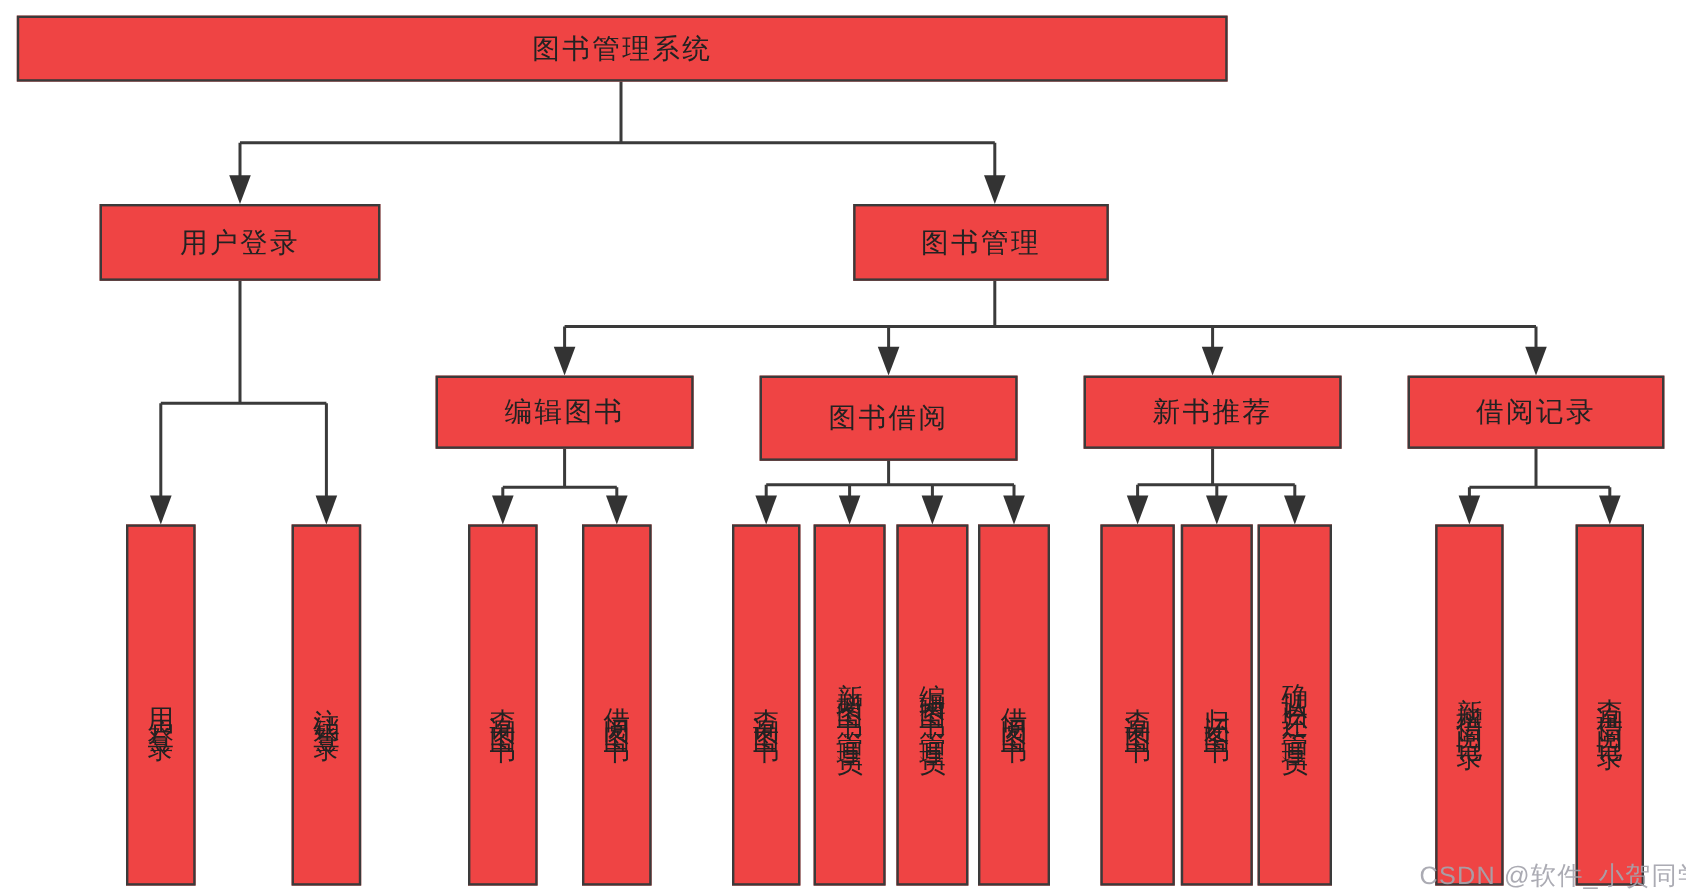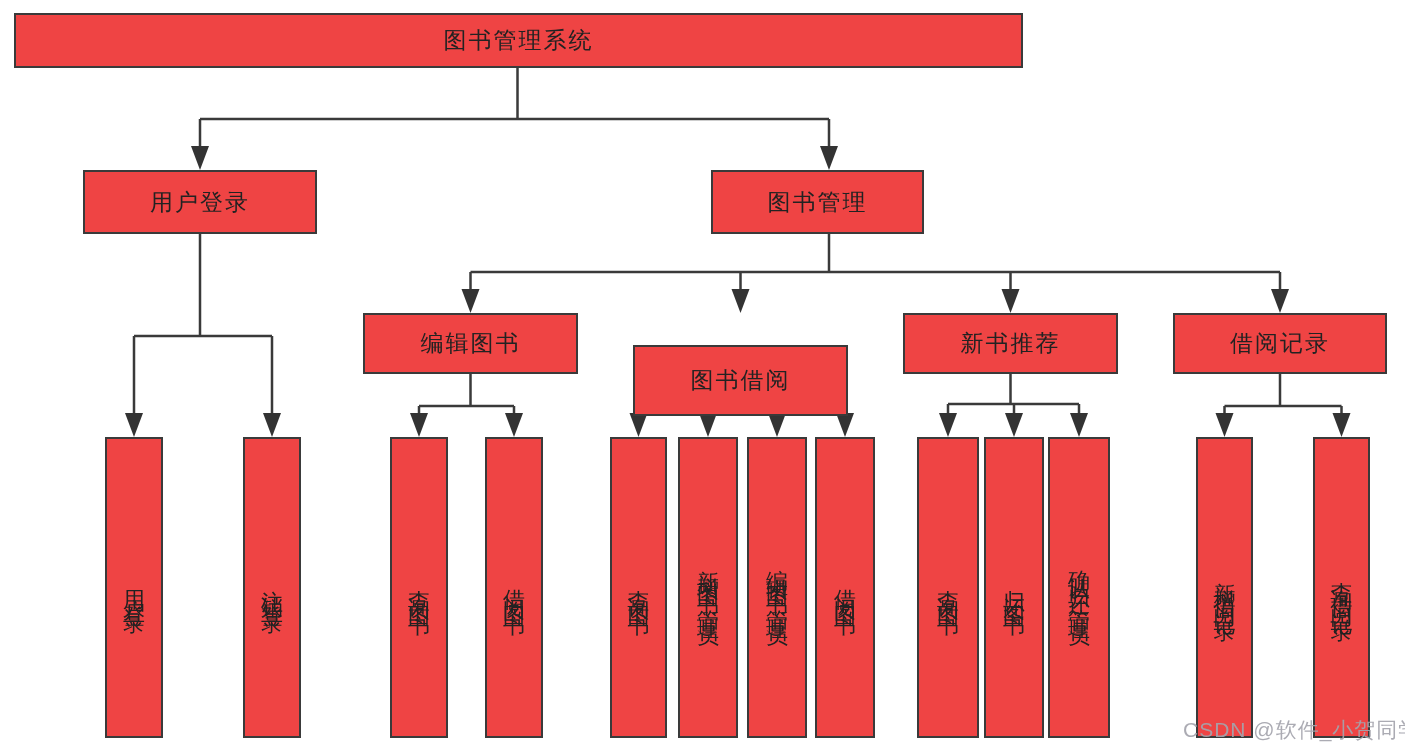--- a/index.html
+++ b/index.html
@@ -97,21 +97,21 @@
   <div class="node" style="left:83px;top:170px;width:234px;height:64px;">
     <span class="h-label">用户登录</span>
   </div>
   <div class="node" style="left:711px;top:170px;width:213px;height:64px;font-family:Liberation Mono, monospace;">
     <span class="h-label">图书管理</span>
   </div>
 
   <div class="node" style="left:363px;top:313px;width:215px;height:61px;">
     <span class="h-label">编辑图书</span>
   </div>
-  <div class="node" style="left:633px;top:313px;width:215px;height:71px;margin-top:32px;">
+  <div class="node" style="left:633px;top:313px;width:215px;height:71px;">
     <span class="h-label">图书借阅</span>
   </div>
   <div class="node" style="left:903px;top:313px;width:215px;height:61px;">
     <span class="h-label">新书推荐</span>
   </div>
   <div class="node" style="left:1173px;top:313px;width:214px;height:61px;">
     <span class="h-label">借阅记录</span>
   </div>
 
   <div class="node" style="left:105px;top:437px;width:58px;height:301px;">

